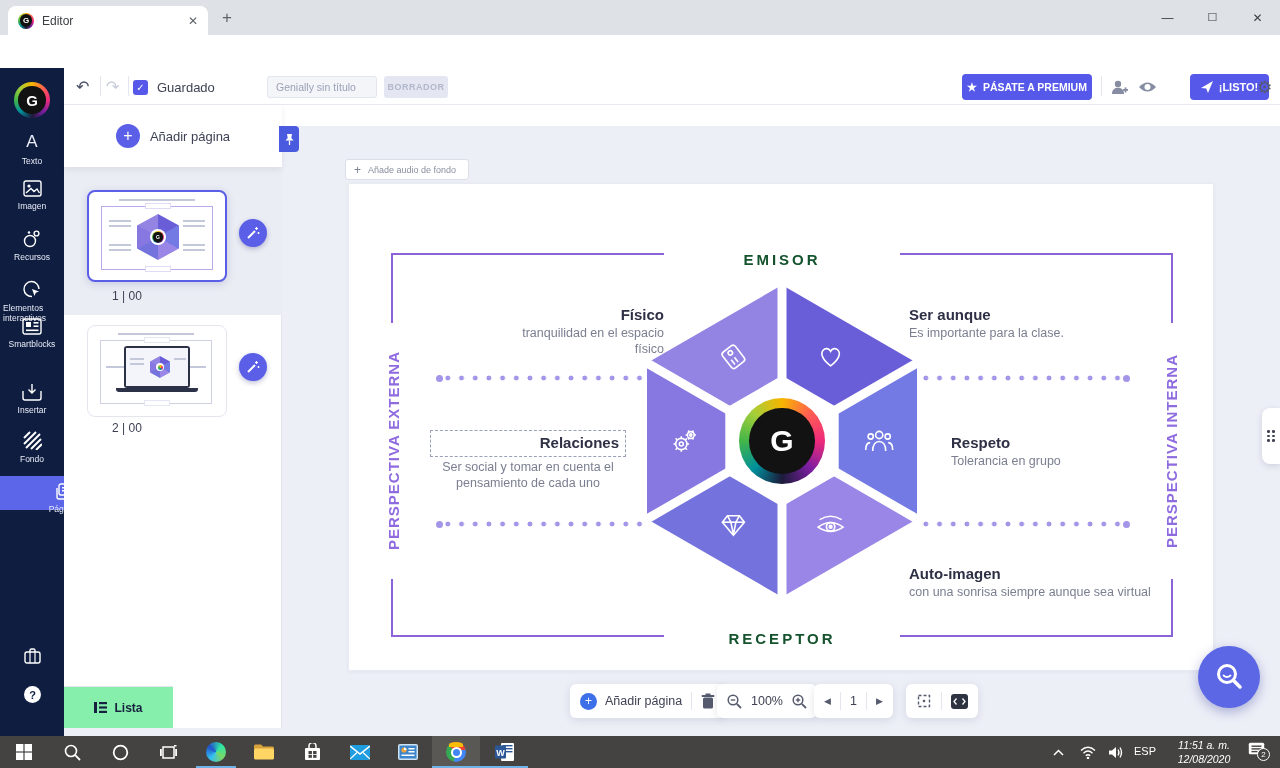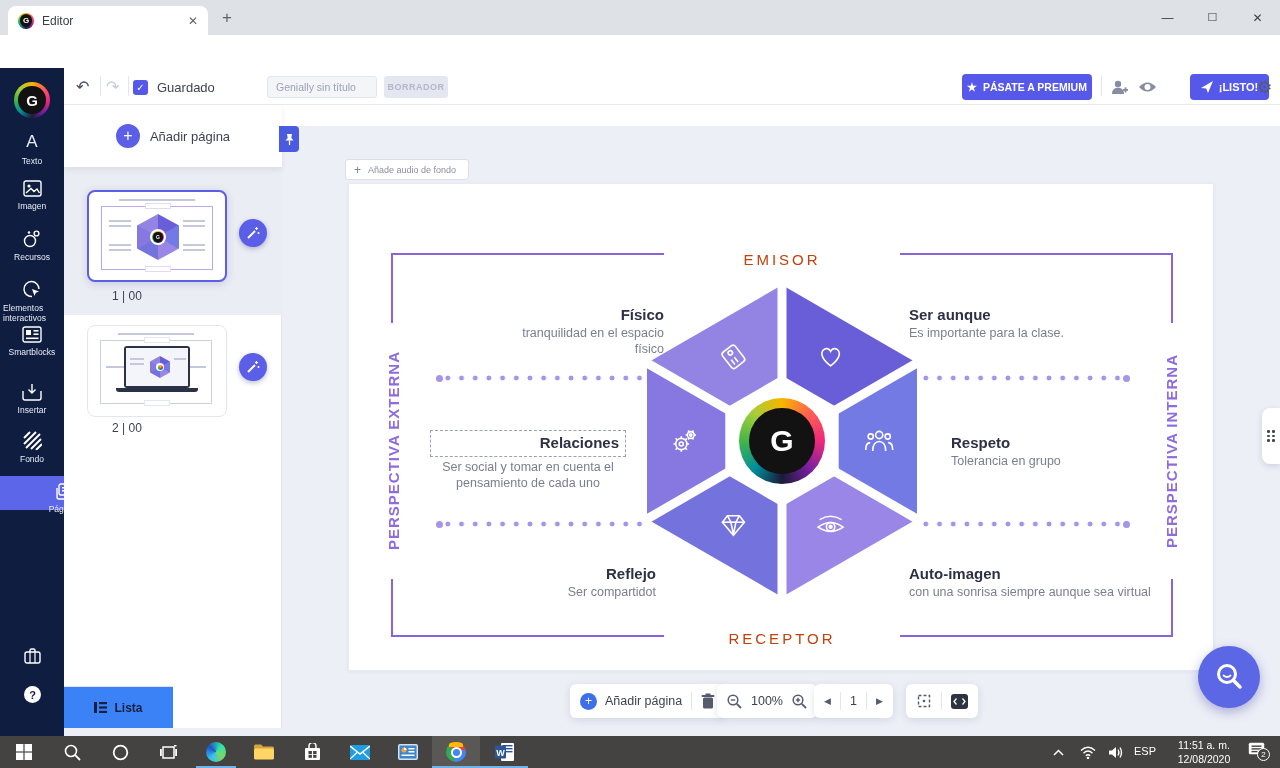--- a/index.html
+++ b/index.html
@@ -79,21 +79,21 @@
   
   .canvas-strip { left:282px; top:105px; width:998px; height:22px; background:#fff; border-bottom:1px solid #eceef5; }
   .audiobtn { left:345px; top:159px; width:124px; height:21px; background:#fff; border:1px solid #dcdfea;
               border-radius:3px; display:flex; align-items:center; gap:7px; padding:0 8px; }
   .audiobtn .p { color:#7c8196; font-size:12px; } .audiobtn .t { color:#8a8fa0; font-size:9px; }
   .page { left:348px; top:183px; width:866px; height:488px; background:#fff; border:1px solid #e9eaf2;
           box-shadow:0 1px 4px rgba(30,35,70,.05); }
   .ptitle { left:0; top:18px; width:866px; text-align:center; font-size:21.5px; font-weight:300;
             letter-spacing:.5px; color:#424556; }
   .prect { left:42px; top:69px; width:782px; height:384px; border:2px solid #8a63d8; }
-  .hlabel { background:#fff; color:#c2410c; font-weight:normal; font-size:15px; letter-spacing:3px;
+  .hlabel { background:#fff; color:#14532d; font-weight:bold; font-size:15px; letter-spacing:3px;
             display:flex; align-items:center; justify-content:center; }
   .vlabel { background:#fff; display:flex; align-items:center; justify-content:center; }
   .vlabel span { writing-mode:vertical-rl; transform:rotate(180deg); color:#8f6be0; font-weight:bold;
                  font-size:15px; letter-spacing:1px; white-space:nowrap; }
   .itm-t { font-size:15px; font-weight:bold; color:#2e3145; }
   .itm-d { font-size:12.5px; color:#7a7e90; margin-top:3px; line-height:1.25; }
   .dots { height:8px; width:206px;
           background-image:radial-gradient(circle, #a495e8 2.2px, transparent 2.7px);
           background-size:13.7px 8px; background-position:0 50%; background-repeat:repeat-x; }
   .bigdot { width:7px; height:7px; border-radius:50%; background:#a495e8; }
@@ -116,21 +116,21 @@
   .dotgrid i { width:2.5px; height:2.5px; background:#3f4254; border-radius:50%; }
   .helpbtn { left:1198px; top:646px; width:62px; height:62px; border-radius:50%; background:#5b67e4;
              box-shadow:0 4px 12px rgba(40,50,150,.35); display:flex; align-items:center; justify-content:center; }
 
   
   .taskbar { left:0; top:736px; width:1280px; height:32px; background:#454341; }
   .tbcell { top:736px; width:48px; height:32px; display:flex; align-items:center; justify-content:center; }
   .tbactive { background:#5a5855; }
   .underline { position:absolute; bottom:0; left:4px; width:40px; height:2.5px; background:#6fb3e8; }
   .traytxt { color:#fff; font-size:11px; }
-  .clock { color:#fff; font-size:10.5px; text-align:center; line-height:1.3; }
+  .clock { color:#fff; font-size:10.5px; text-align:center; line-height:1.3;font-style:italic; }
   .badge { position:absolute; right:-4px; bottom:-3px; width:13px; height:13px; border-radius:50%;
            background:#454341; border:1.5px solid #fff; color:#fff; font-size:8px; display:flex;
            align-items:center; justify-content:center; }
 </style>
 </head>
 <body>
 
 <div id="screen">
 
   <div class="abs tabstrip">
@@ -236,21 +236,21 @@
       </svg>
     <span class="lbl">Recursos</span>
   </div>
   <div class="abs sbitem" style="top:279px;">
     <svg width="20" height="20" viewBox="0 0 20 20">
         <path d="M17 10 A7.5 7.5 0 1 0 10 17.5" fill="none" stroke="#fff" stroke-width="1.4"></path>
         <path d="M10 10 L17 12.5 L13.8 13.8 L12.5 17 Z" fill="#fff"></path>
       </svg>
     <span class="lbl" style="width:58px;">Elementos interactivos</span>
   </div>
-  <div class="abs sbitem" style="top:326px;">
+  <div class="abs sbitem" style="top:318px;">
     <svg width="20" height="17" viewBox="0 0 20 17">
         <rect x="1" y="1" width="18" height="15" rx="2" fill="none" stroke="#fff" stroke-width="1.4"></rect>
         <rect x="4" y="4" width="5" height="5" fill="#fff"></rect>
         <rect x="11.5" y="4" width="5" height="1.6" fill="#fff"></rect>
         <rect x="11.5" y="7.4" width="5" height="1.6" fill="#fff"></rect>
         <rect x="4" y="11.5" width="12.5" height="1.6" fill="#fff"></rect>
       </svg>
     <span class="lbl">Smartblocks</span>
   </div>
   <div class="abs sbitem" style="top:383px;">
@@ -353,21 +353,21 @@
   </div>
   <div class="abs wand" style="top:353px;">
     <svg width="14" height="14" viewBox="0 0 14 14">
         <line x1="2" y1="12" x2="9" y2="5" stroke="#fff" stroke-width="2"></line>
         <path d="M10.5 1 v3 M9 2.5 h3" stroke="#fff" stroke-width="1.2"></path>
         <path d="M12.5 6 v2 M11.5 7 h2" stroke="#fff" stroke-width="1"></path>
       </svg>
   </div>
   <span class="abs pglabel" style="top:421px;">2 | 00</span>
 
-  <div class="abs vtab" style="left:64px;width:109px;background:#3b82f6;color:#17203f;font-weight:bold;">
+  <div class="abs vtab" style="left:64px;width:109px;background:#86efac;color:#17203f;font-weight:bold;">
     <svg width="13" height="11" viewBox="0 0 13 11">
         <rect x="0" y="0" width="3" height="11" fill="#17203f"></rect>
         <rect x="5" y="0" width="8" height="2.2" fill="#17203f"></rect>
         <rect x="5" y="4.4" width="8" height="2.2" fill="#17203f"></rect>
         <rect x="5" y="8.8" width="8" height="2.2" fill="#17203f"></rect>
       </svg>
     <span>Lista</span>
   </div>
 
   <div class="abs canvas-strip"></div>
@@ -484,24 +484,20 @@
     <div class="abs" style="left:81px;top:246px;width:196px;text-align:center;">
       <div style="border:1px dashed #9aa0b8;padding:3px 6px 4px 0;text-align:right;">
         <span class="itm-t">Relaciones</span>
       </div>
       <div class="itm-d">Ser social y tomar en cuenta el pensamiento de cada uno</div>
     </div>
     <div class="abs" style="left:602px;top:250px;width:180px;">
       <div class="itm-t">Respeto</div>
       <div class="itm-d">Tolerancia en grupo</div>
     </div>
-    <div class="abs" style="left:140px;top:381px;width:167px;text-align:right;">
-      <div class="itm-t">Reflejo</div>
-      <div class="itm-d">Ser compartidot</div>
-    </div>
     <div class="abs" style="left:560px;top:381px;width:280px;">
       <div class="itm-t">Auto-imagen</div>
       <div class="itm-d">con una sonrisa siempre aunque sea virtual</div>
     </div>
   </div>
 
   <div class="abs pill" style="left:570px;">
     <div style="display:flex;align-items:center;gap:8px;">
       <div class="bluedot">+</div>
       <span class="txt">Añadir página</span>

